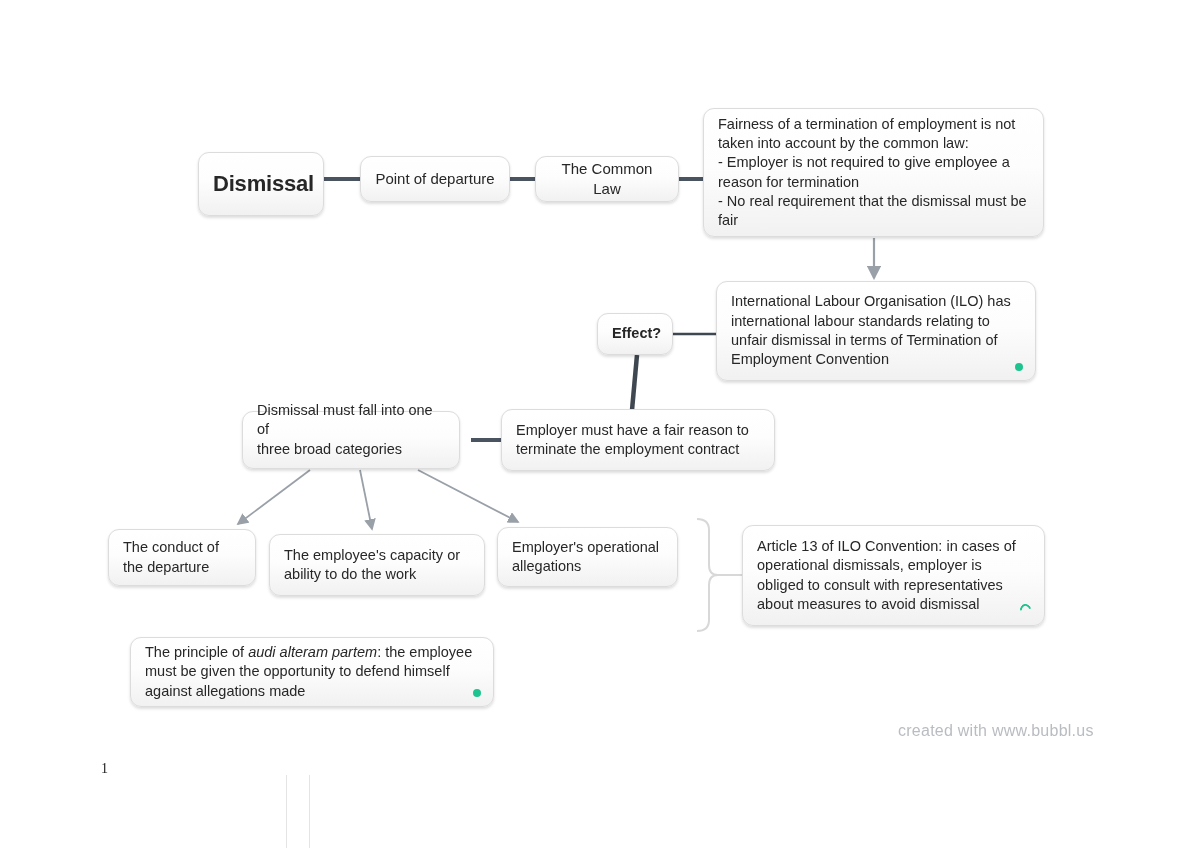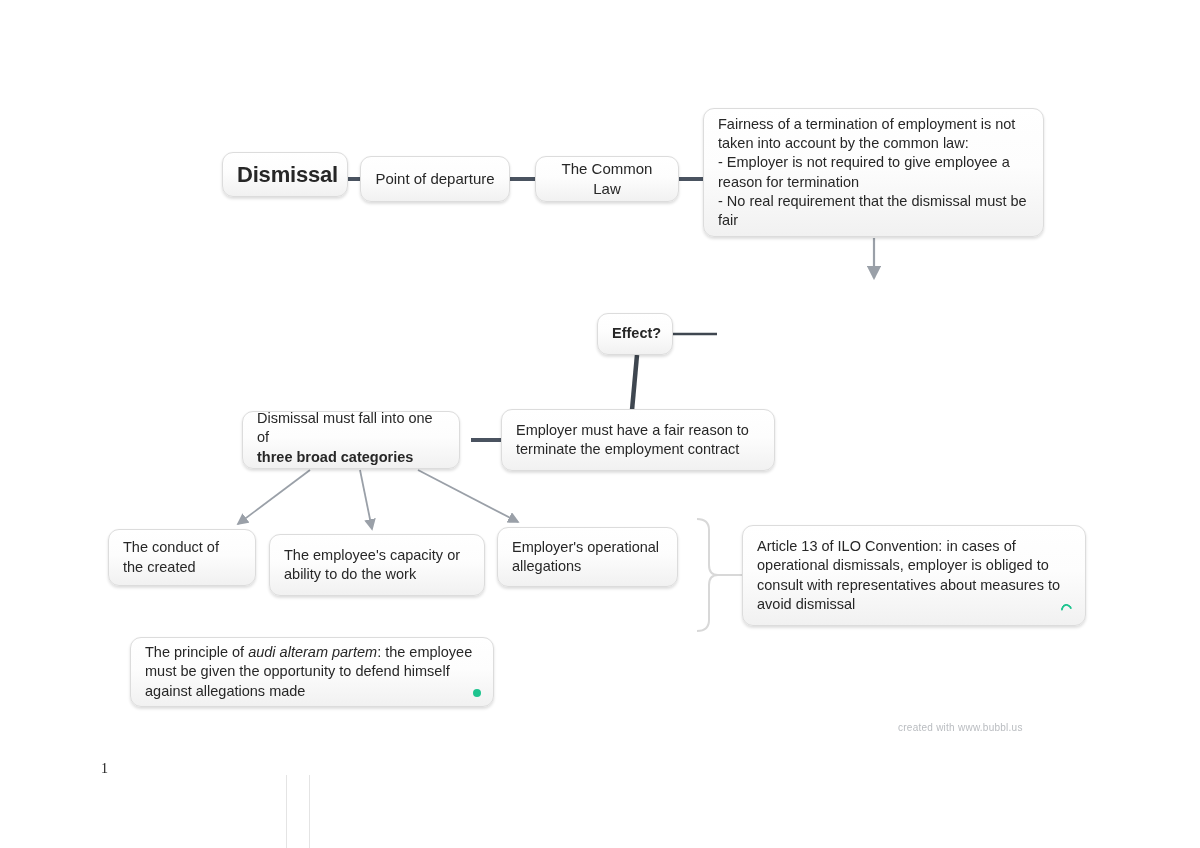--- a/index.html
+++ b/index.html
@@ -38,21 +38,21 @@
     box-sizing: border-box;
     border: 1px solid #dcdcdc;
     border-radius: 11px;
     background: linear-gradient(to bottom, #ffffff 0%, #fdfdfd 45%, #f1f1f1 100%);
     box-shadow: 0 2px 3px rgba(0,0,0,0.13), 0 0 1px rgba(0,0,0,0.06);
     display: flex;
     align-items: center;
     font-size: 14.5px;
     line-height: 1.33;
     color: #272727;
-    padding: 1px 14px;
+    padding: 9px 14px;
   }
   .node .txt {
     display: block;
     width: 100%;
   }
 
   .node.center-text { justify-content: center; text-align: center; }
 
   .node.root .txt {
     font-size: 22px;
@@ -81,45 +81,45 @@
     border: 2px solid #1ec48f;
     border-right-color: transparent;
     border-bottom-color: transparent;
     transform: rotate(35deg);
     width: 7px;
     height: 7px;
     right: 13px;
     bottom: 10px;
   }
 
-  b.strong { font-weight: bold; }
+  b.strong { font-weight: normal; }
   i.ital   { }
 
   
-  #n-root      { left:198px;  top:152px; width:126px; height:45px;margin-left:24px; }
+  #n-root      { left:198px;  top:152px; width:126px; height:64px; }
   #n-departure { left:360px;  top:156px; width:150px; height:46px; }
   #n-common    { left:535px;  top:156px; width:144px; height:46px; }
   #n-fairness  { left:703px;  top:108px; width:341px; height:129px; }
   #n-ilo       { left:716px;  top:281px; width:320px; height:100px; }
   #n-effect    { left:597px;  top:313px; width:76px;  height:42px; }
   #n-categories{ left:242px;  top:411px; width:218px; height:58px;align-items:flex-end; }
   #n-fairreason{ left:501px;  top:409px; width:274px; height:62px; }
   #n-conduct   { left:108px;  top:529px; width:148px; height:57px; }
   #n-capacity  { left:269px;  top:534px; width:216px; height:62px; }
   #n-operational{left:497px;  top:527px; width:181px; height:60px; }
-  #n-article13 { left:742px;  top:525px; width:344px; height:101px; }
+  #n-article13 { left:742px;  top:525px; width:303px; height:101px; }
   #n-audi      { left:130px;  top:637px; width:364px; height:70px; }
 
   
   #watermark {
     position: absolute;
     left: 898px;
     top: 722px;
     z-index: 2;
-    font-size: 10px;
+    font-size: 16px;
     color: #b9bcc0;
     letter-spacing: 0.25px;
     white-space: nowrap;
   }
   #page-number {
     position: absolute;
     left: 101px;
     top: 761px;
     z-index: 2;
     font-family: "Liberation Serif", serif;
@@ -184,38 +184,42 @@
   <div class="node plain center-text" id="n-common">
     <span class="txt">The Common Law</span>
   </div>
 
   <div class="node" id="n-fairness">
     <span class="txt" style="white-space: pre-line;">Fairness of a termination of employment is not taken into account by the common law:
 - Employer is not required to give employee a reason for termination
 - No real requirement that the dismissal must be fair</span>
   </div>
 
+  <div class="node" id="n-ilo">
+    <span class="txt">International Labour Organisation (ILO) has international labour standards relating to unfair dismissal in terms of Termination of Employment Convention</span>
+    <span class="dot"></span>
+  </div>
 
   <div class="node small-bold center-text" id="n-effect">
     <span class="txt">Effect?</span>
   </div>
 
   <div class="node" id="n-categories">
     <span class="txt">
       <span>Dismissal must fall into one of </span><br>
       <b class="strong">three broad categories</b>
     </span>
   </div>
 
   <div class="node" id="n-fairreason">
     <span class="txt">Employer must have a fair reason to terminate the employment contract</span>
   </div>
 
   <div class="node" id="n-conduct">
-    <span class="txt">The conduct of the created</span>
+    <span class="txt">The conduct of the departure</span>
   </div>
 
   <div class="node" id="n-capacity">
     <span class="txt">The employee's capacity or ability to do the work</span>
   </div>
 
   <div class="node" id="n-operational">
     <span class="txt">Employer's operational allegations</span>
   </div>
 

